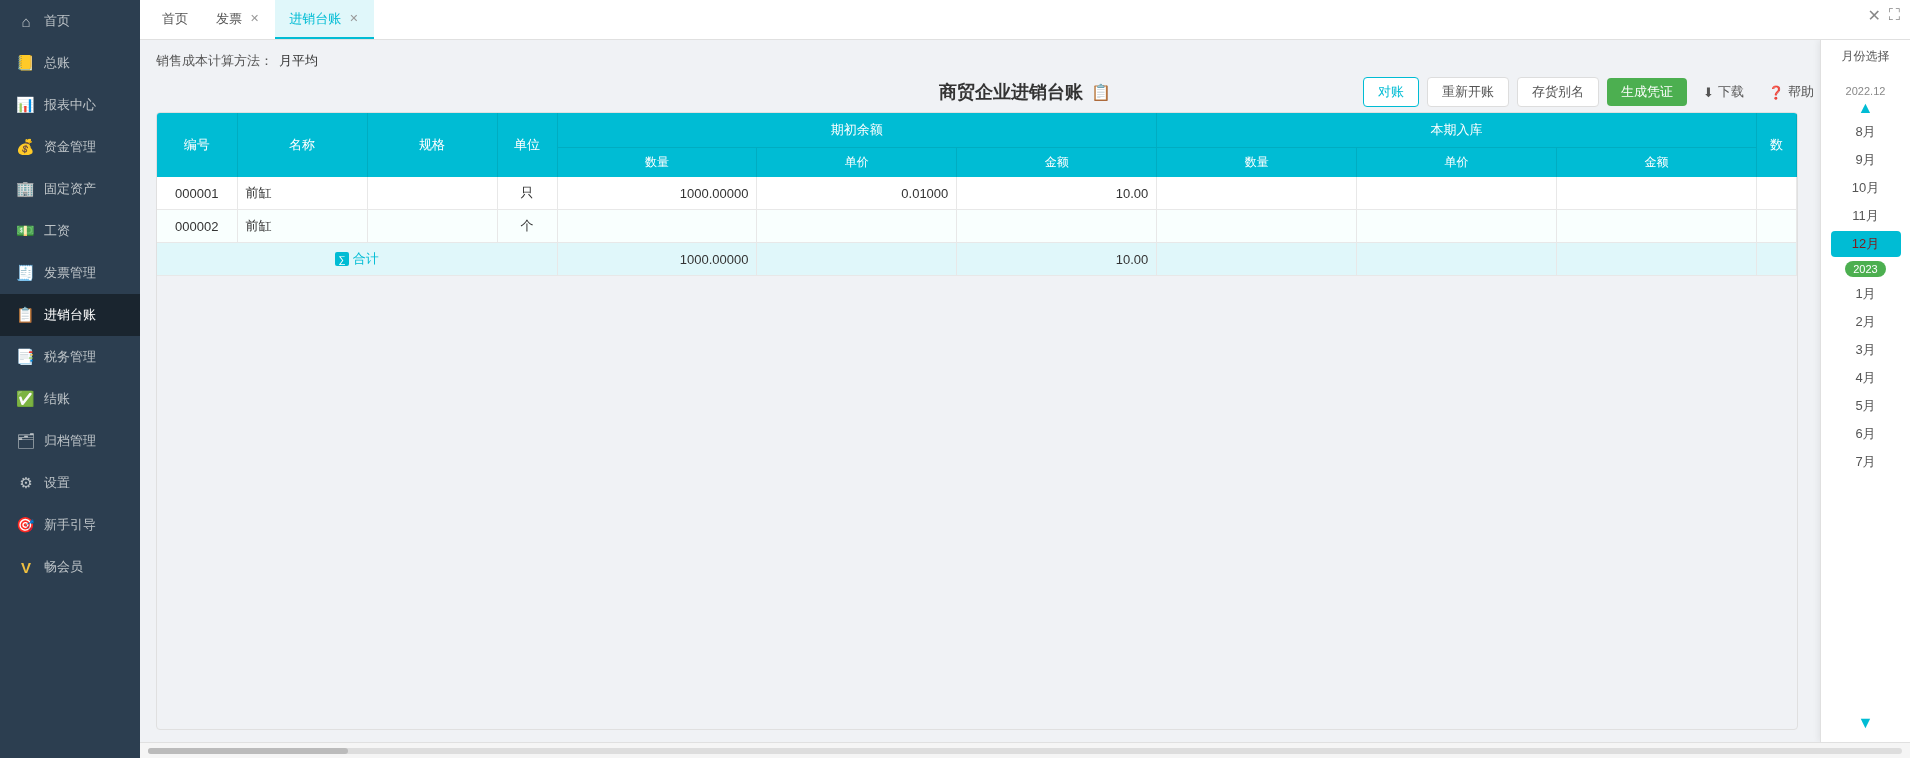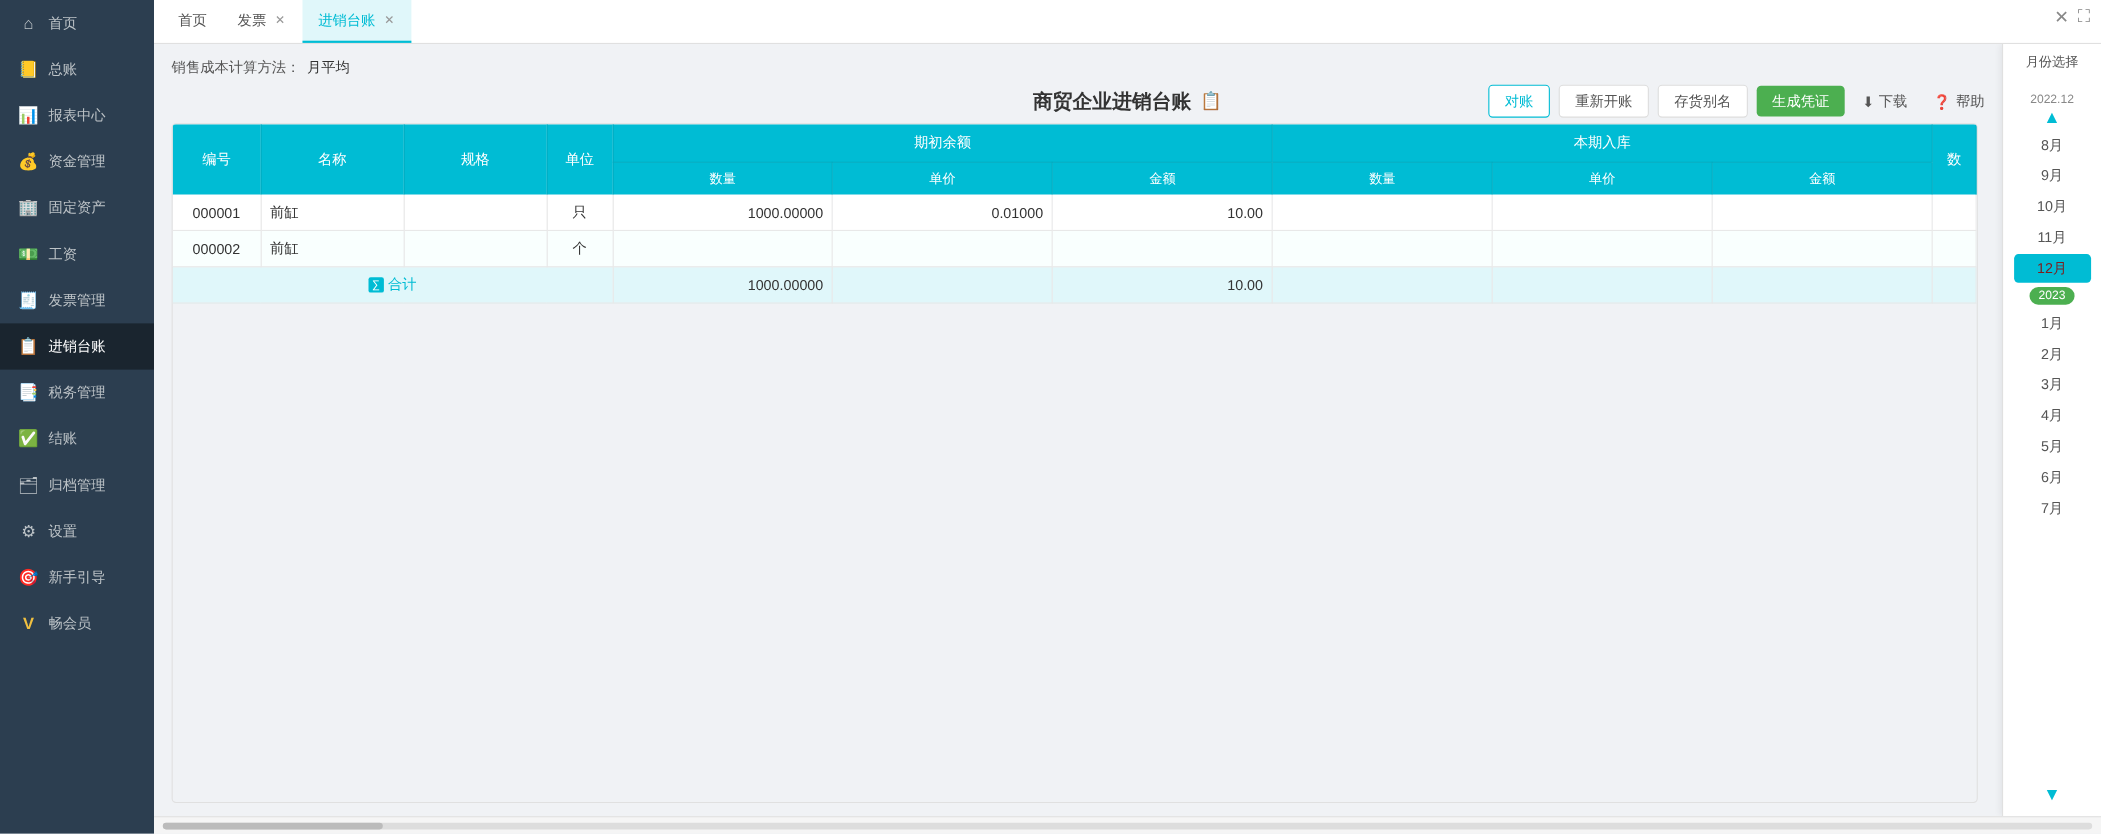--- a/index.html
+++ b/index.html
@@ -107,21 +107,21 @@
       display: flex;
       align-items: center;
       gap: 8px;
     }
     .page-title .title-icon {
       color: #00bcd4;
       font-size: 16px;
     }
     .action-buttons {
       position: absolute;
-      right: 17px;
+      right: 7px;
       display: flex;
       align-items: center;
       gap: 8px;
     }
     .btn {
       padding: 5px 14px;
       border-radius: 4px;
       cursor: pointer;
       font-size: 13px;
       border: 1px solid transparent;

